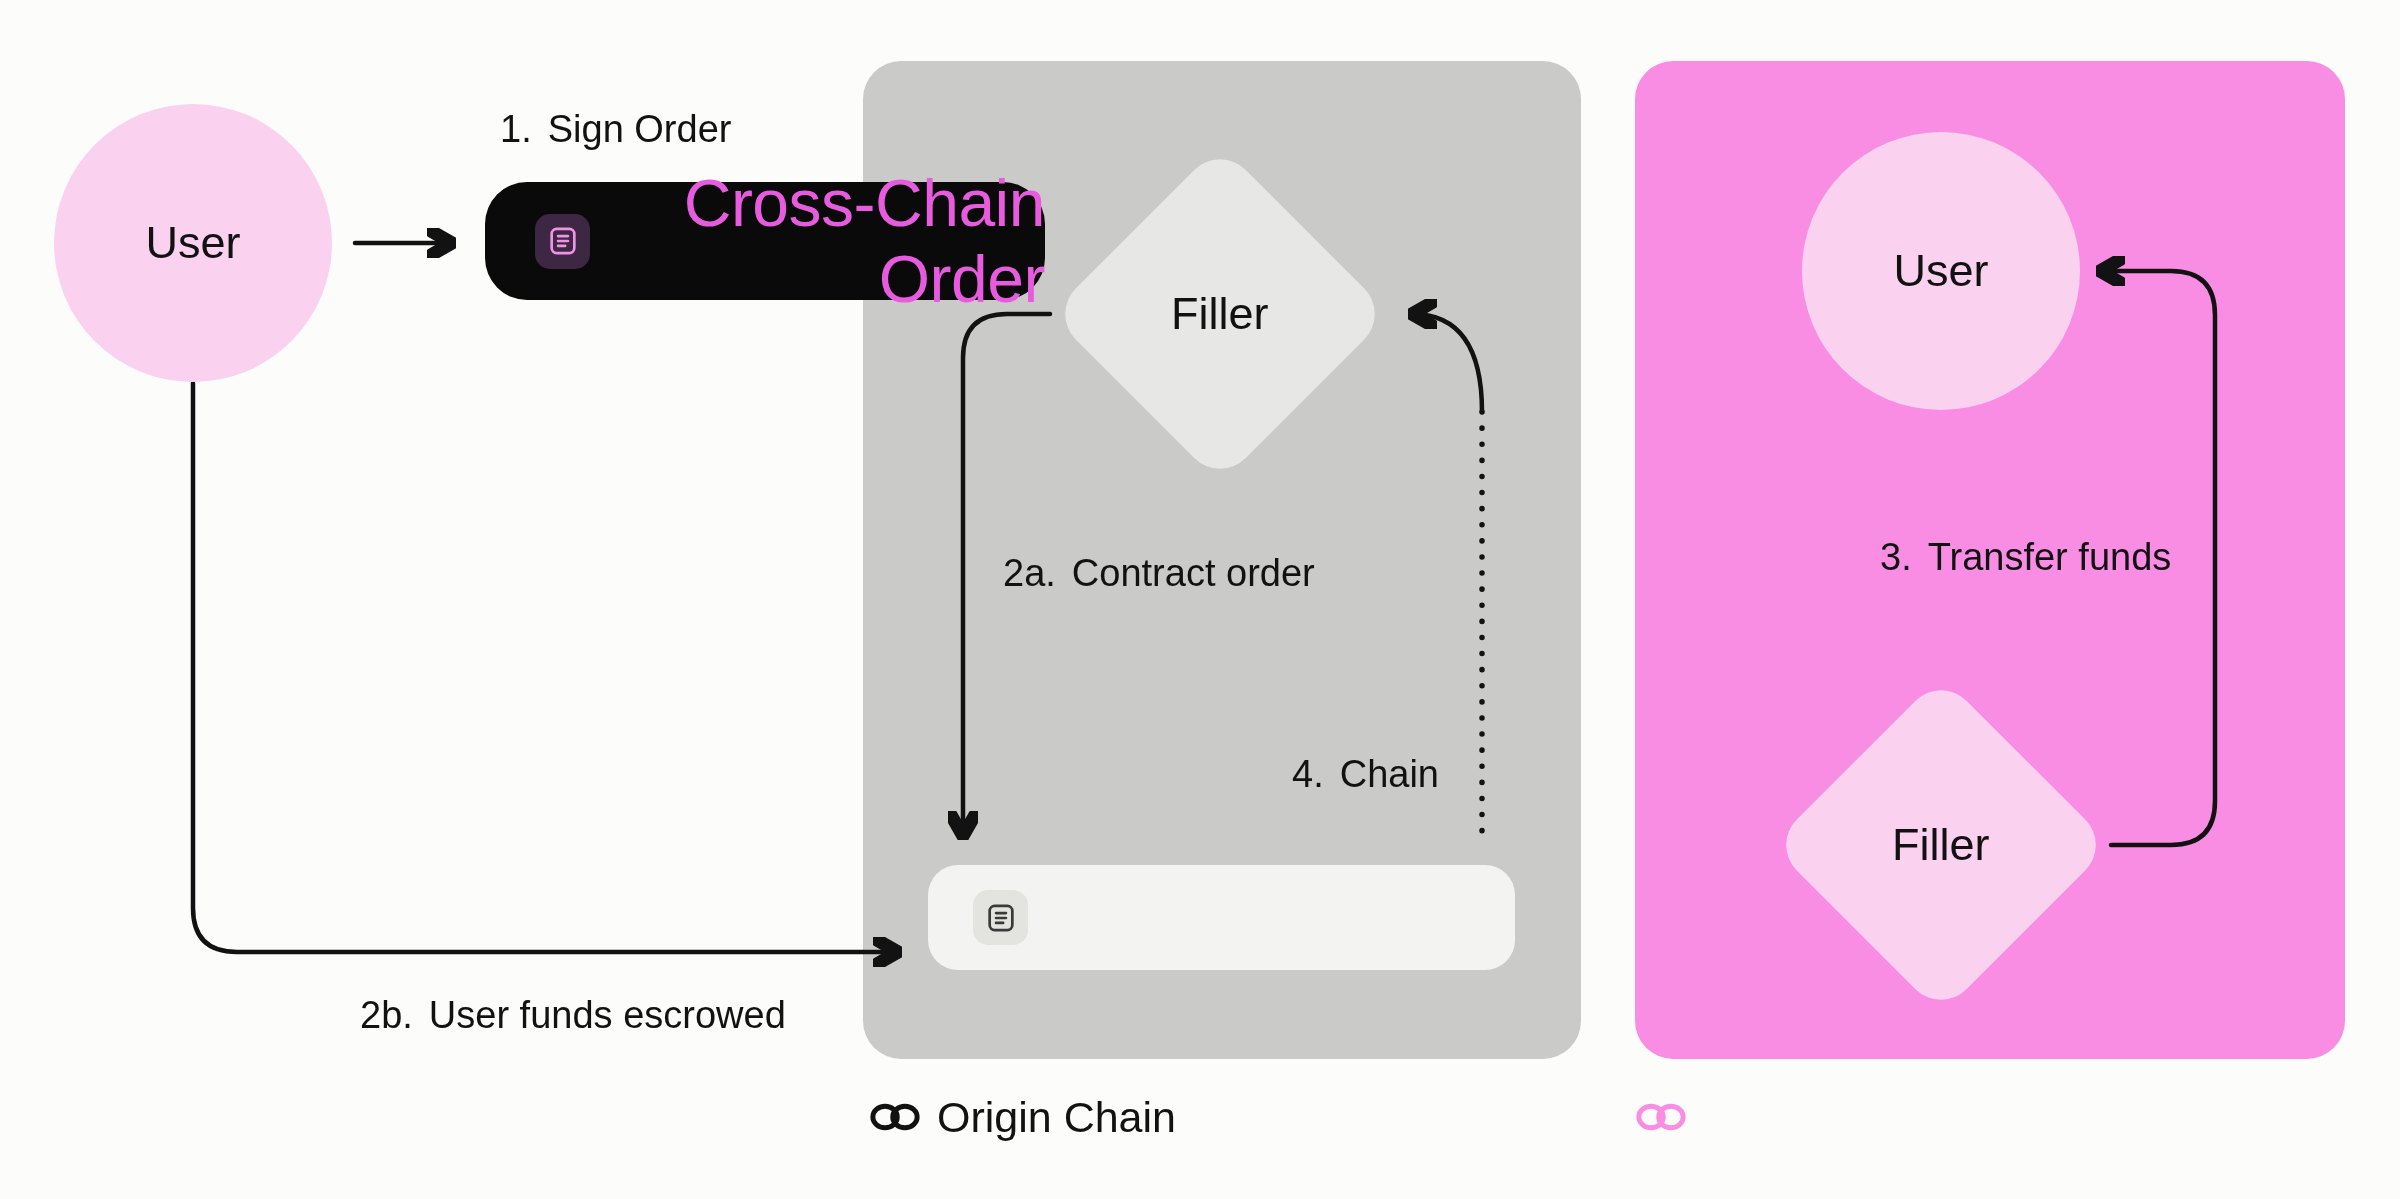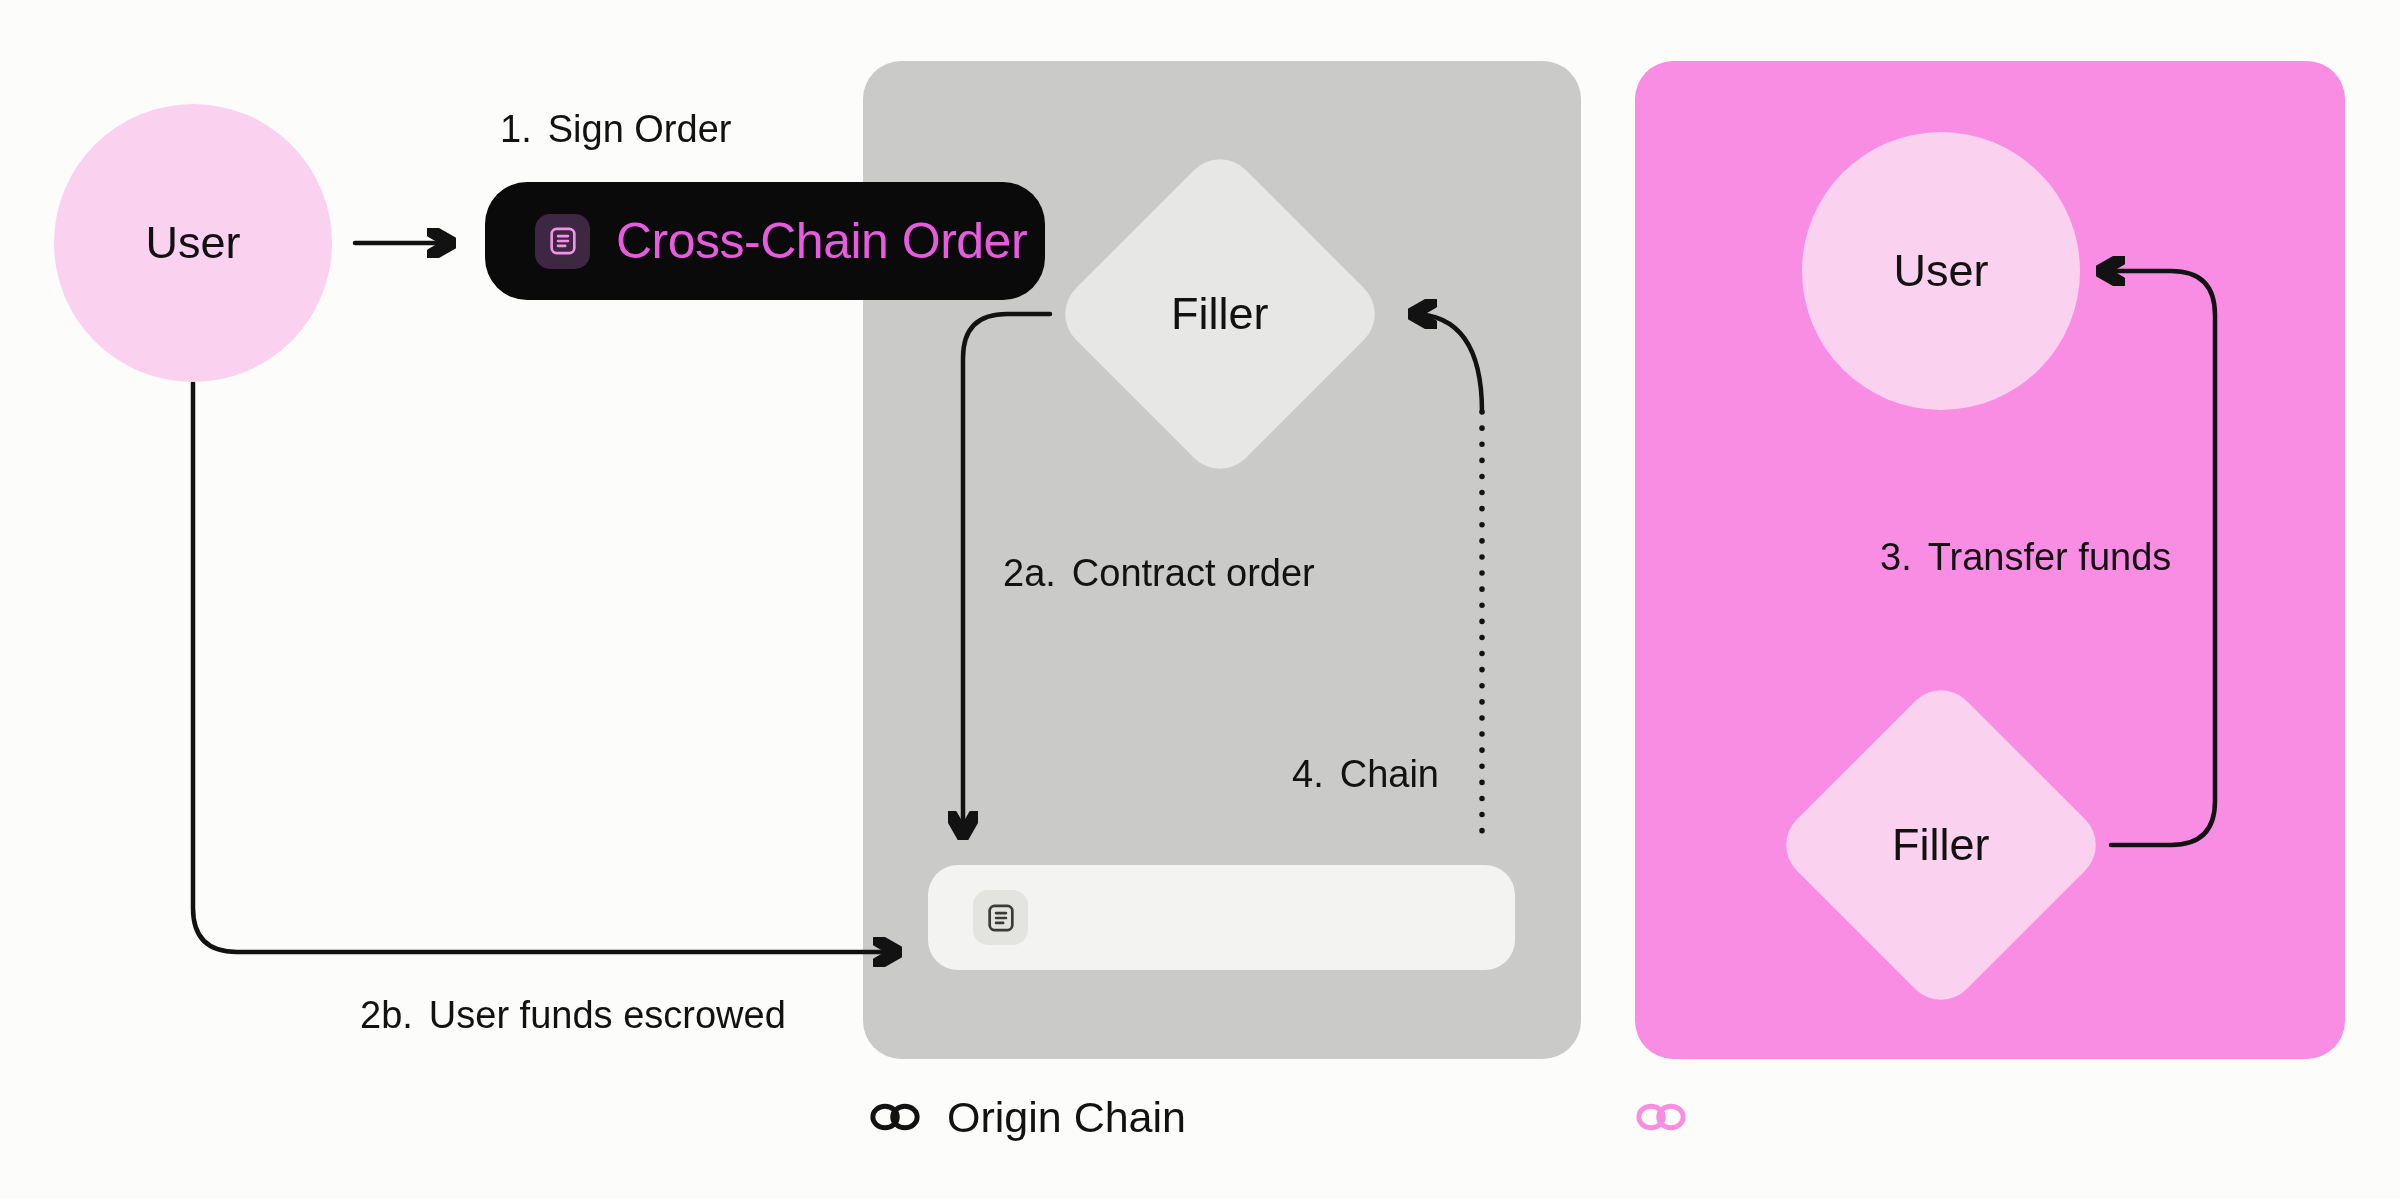--- a/index.html
+++ b/index.html
@@ -41,21 +41,21 @@
   .diamond{position:absolute;width:240px;height:240px;border-radius:36px;
     transform:rotate(45deg);display:flex;align-items:center;justify-content:center;}
   .diamond-origin{left:1100px;top:194px;background:var(--diamond-gray,#E7E7E5);}
   .diamond-dest{left:1821px;top:725px;background:var(--node-pink-light,#FBD1F0);}
   .diamond .diamond-label{transform:rotate(-45deg);font-size:45px;font-weight:500;}
 
   
   .pill{position:absolute;display:flex;align-items:center;}
   .order-pill{left:485px;top:182px;width:560px;height:118px;border-radius:42px;
     background:var(--order-pill-bg,#0A0A0A);padding-left:50px;box-sizing:border-box;gap:26px;}
-  .order-pill .order-text{font-size:50px;font-weight:500;color:var(--accent-magenta,#E75CDE);letter-spacing:-0.5px;}
+  .order-pill .order-text{font-size:66px;font-weight:500;color:var(--accent-magenta,#E75CDE);letter-spacing:-0.5px;text-align:right;}
   .settlement-pill{left:928px;top:865px;width:587px;height:105px;border-radius:30px;
     background:var(--settlement-bg,#F3F3F1);padding-left:45px;box-sizing:border-box;gap:26px;}
   .settlement-pill .settlement-text{font-size:44px;font-weight:500;letter-spacing:-0.5px;}
 
   
   .chip{flex:0 0 auto;width:55px;height:55px;border-radius:15px;
     display:flex;align-items:center;justify-content:center;}
   .chip-dark{background:var(--chip-dark-bg,#3E2742);}
   .chip-light{background:var(--chip-light-bg,#E3E3E0);}
   .chip svg{width:34px;height:34px;}
@@ -65,21 +65,21 @@
 
   
   .step{position:absolute;display:flex;gap:16px;font-size:38px;font-weight:500;white-space:nowrap;}
   .step-1{left:500px;top:108px;}
   .step-2a{left:1003px;top:552px;}
   .step-2b{left:360px;top:994px;}
   .step-3{left:1880px;top:536px;}
   .step-4{left:1292px;top:753px;}
 
   
-  .footer{position:absolute;display:flex;align-items:center;gap:26px;
+  .footer{position:absolute;display:flex;align-items:center;gap:16px;
     font-size:43px;font-weight:500;white-space:nowrap;height:50px;}
   .footer-origin{left:869px;top:1092px;}
   .footer-dest{left:1635px;top:1092px;color:var(--destination-label,#F98DE4);}
   .footer svg{width:52px;height:40px;}
   .footer-origin svg .stroke{stroke:var(--ink,#121212);}
   .footer-dest svg .stroke{stroke:var(--destination-label,#F98DE4);}
   .footer svg .stroke{fill:none;stroke-width:3.2;}
 </style>
 </head>
 <body>

